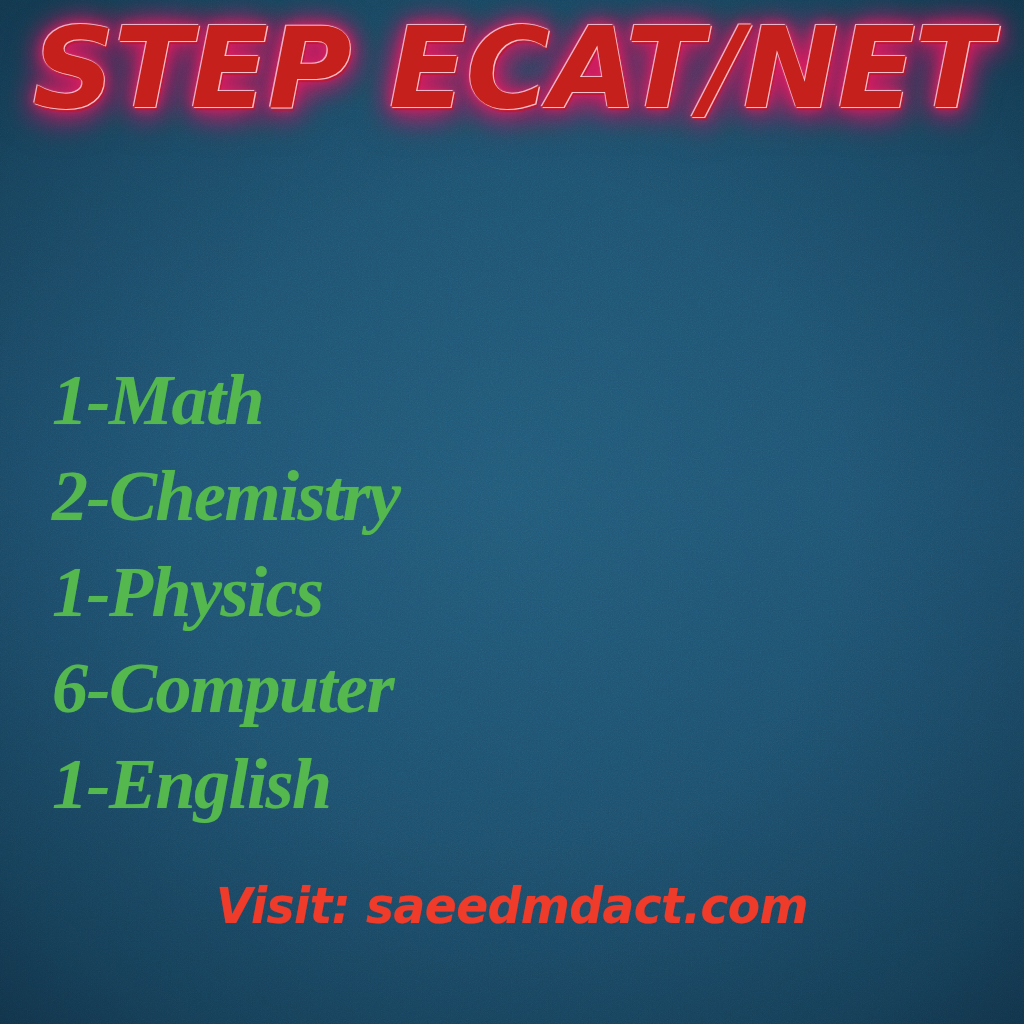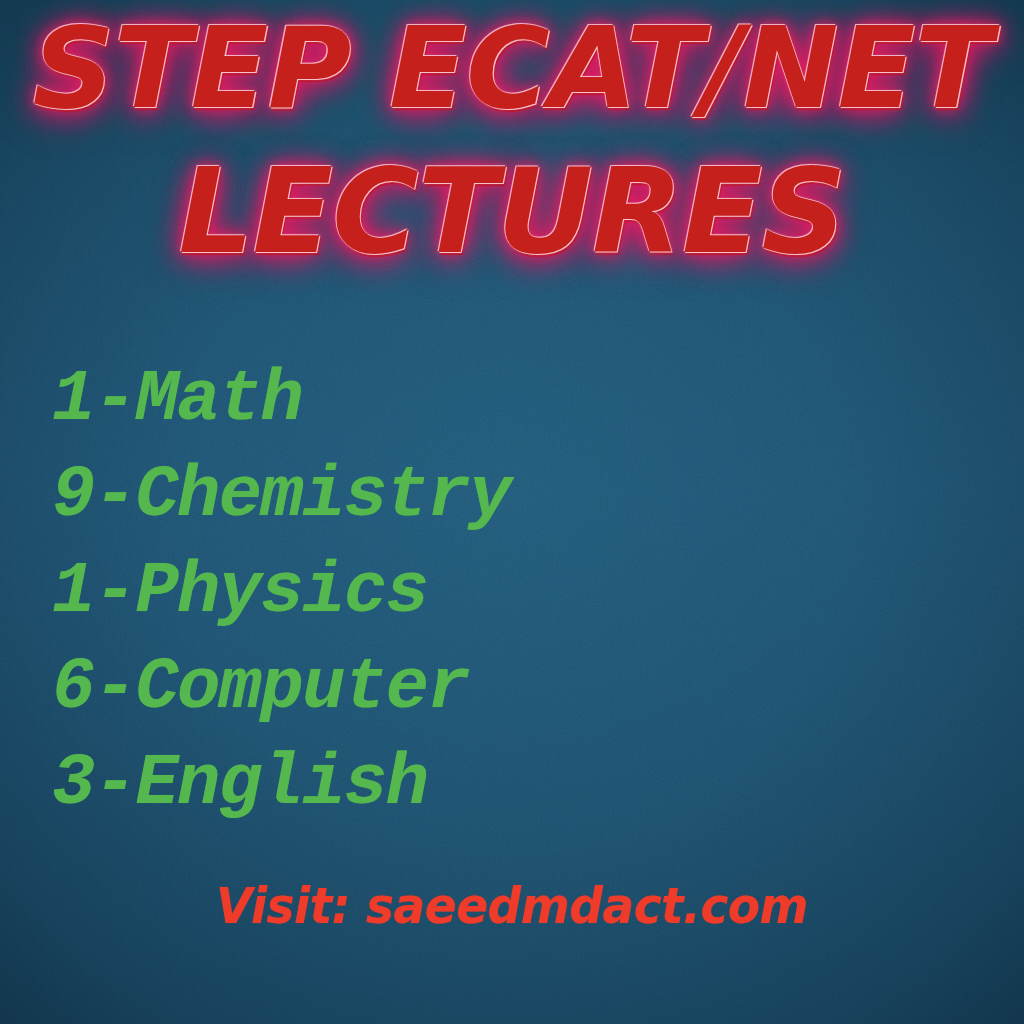--- a/index.html
+++ b/index.html
@@ -100,21 +100,21 @@
     position: absolute;
     top: 352px;
     left: 52px;
     right: 20px;
     margin: 0;
     padding: 0;
     list-style: none;
   }
   .subject-item {
     display: block;
-    font-family: Liberation Mono, monospace;
+    font-family: Liberation Serif, serif;
     font-weight: 700;
     font-style: italic;
     font-size: 72px;
     line-height: 96px;
     color: #55b84f;
     letter-spacing: -1.5px;
     white-space: nowrap;
     text-shadow: 0 0 1px rgba(85,184,79,0.55);
   }
 
@@ -155,29 +155,28 @@
     </filter>
     <rect width="100%" height="100%" filter="url(#grain)" opacity="0.55"></rect>
   </svg>
 
   <div class="bg-vignette"></div>
 
   <div class="content">
 
     <div class="title-block">
       <span class="title-line title-line-1">STEP ECAT/NET</span>
-      <span class="title-line title-line-2">LECTURES</span>
     </div>
 
     <ul class="subject-list">
       <li class="subject-item">1-Math</li>
-      <li class="subject-item">9-Chemistry</li>
+      <li class="subject-item">2-Chemistry</li>
       <li class="subject-item">1-Physics</li>
       <li class="subject-item">6-Computer</li>
-      <li class="subject-item">3-English</li>
+      <li class="subject-item">1-English</li>
     </ul>
 
     <div class="footer">
       <span class="footer-text">Visit: saeedmdact.com</span>
     </div>
 
   </div>
 </div>
 
 </body></html>

